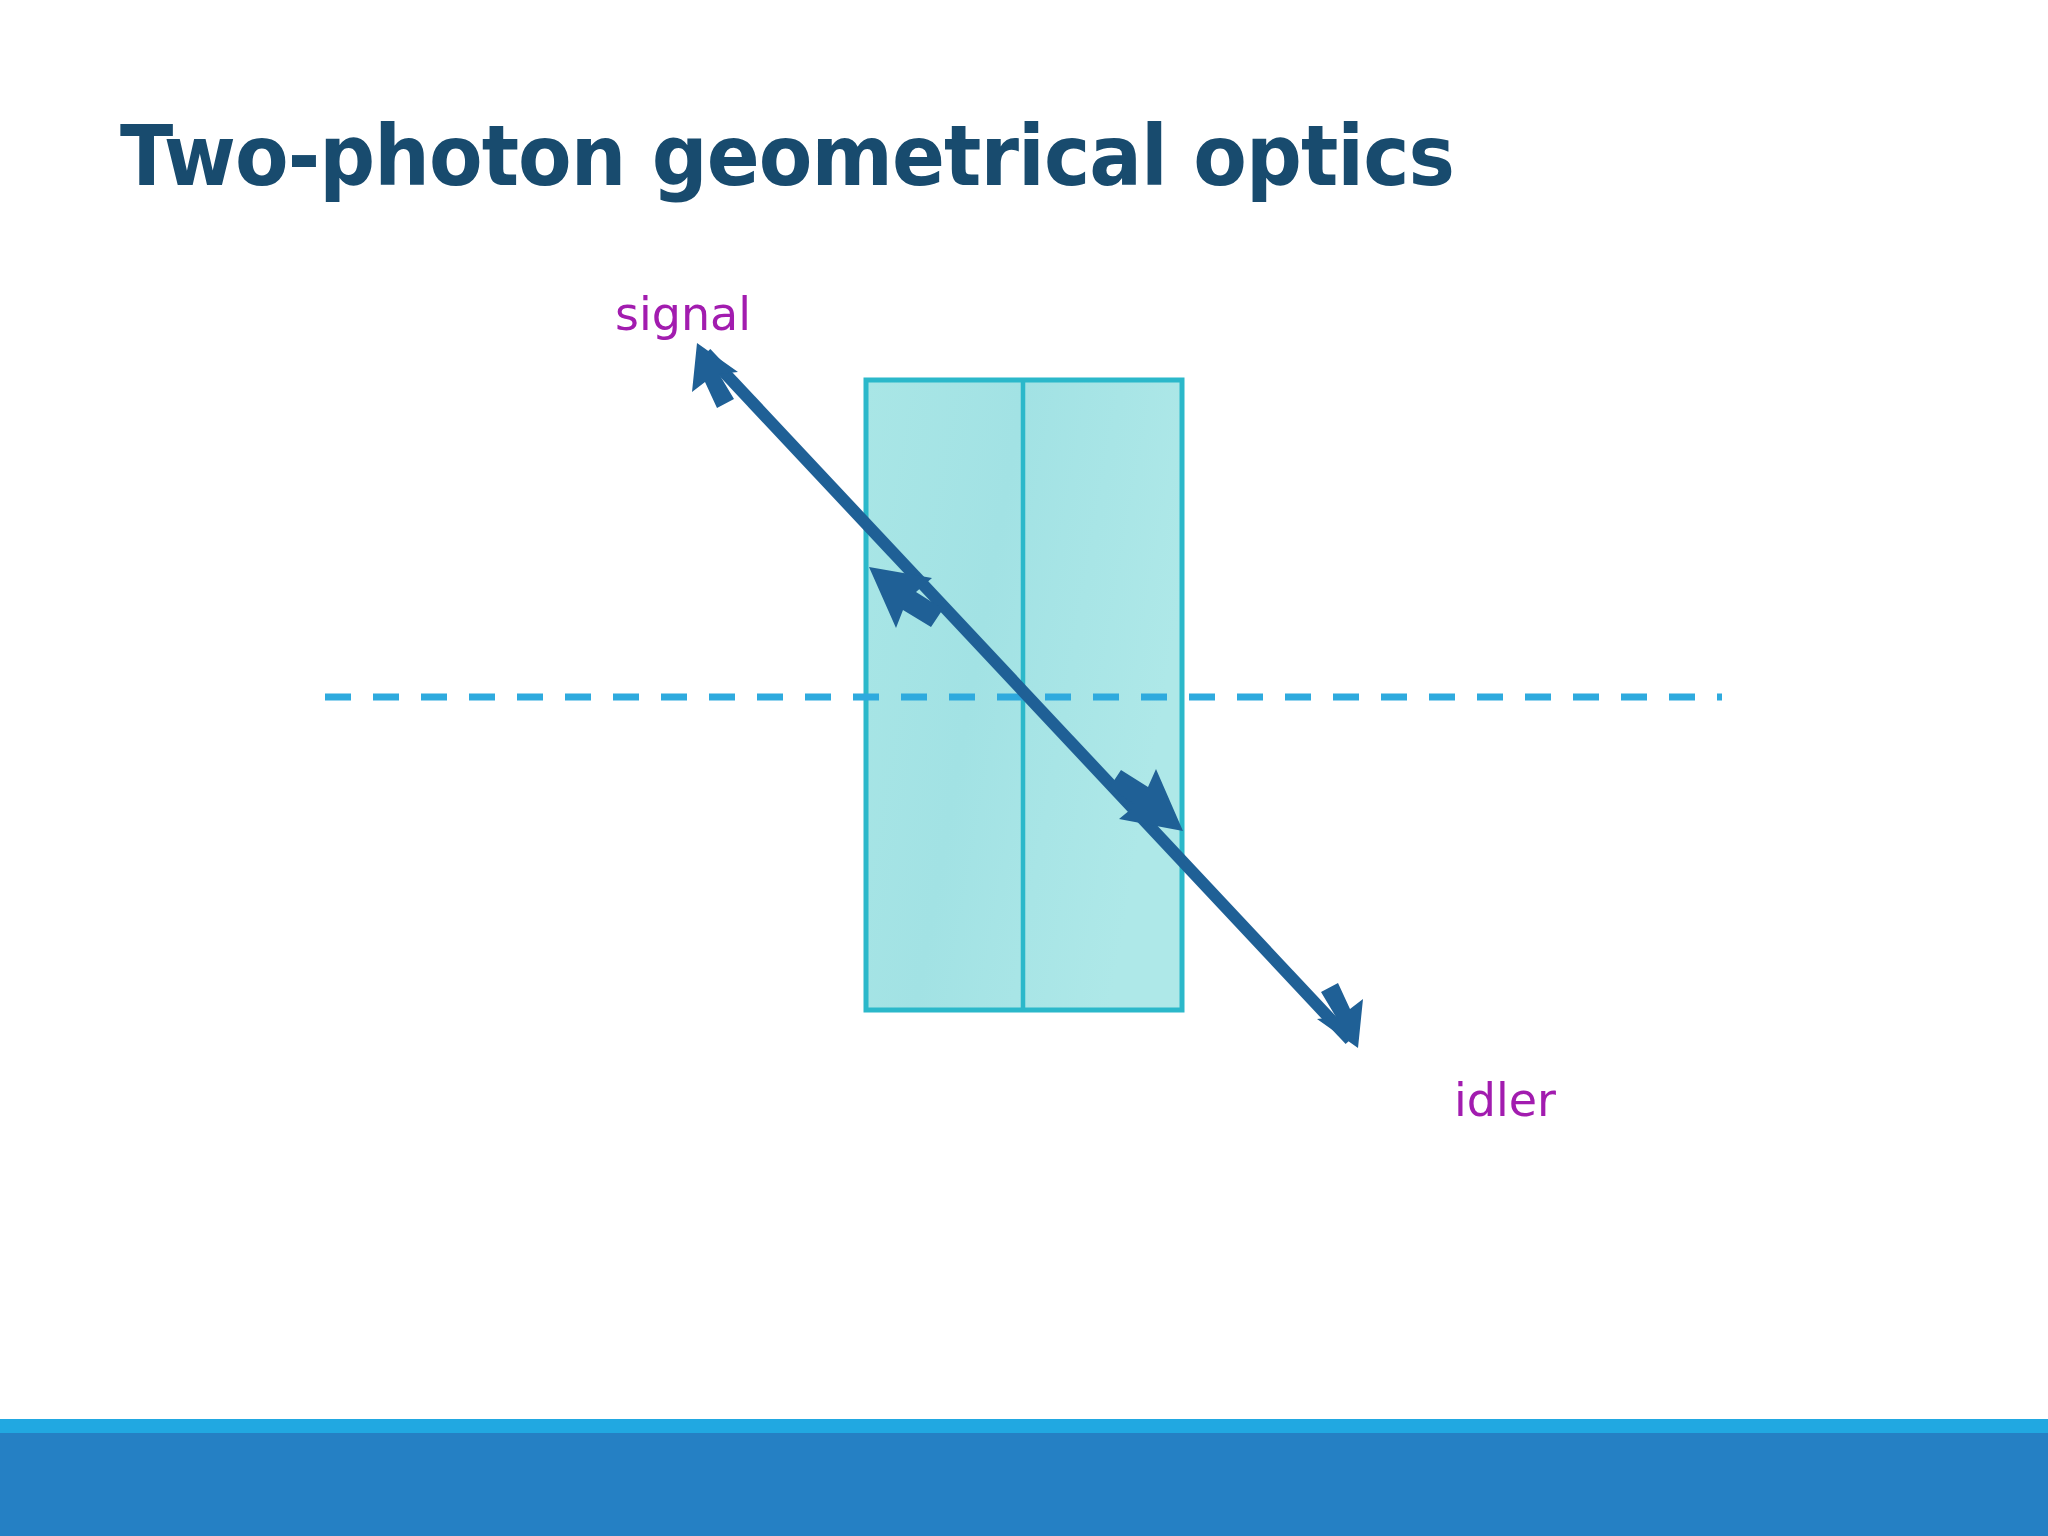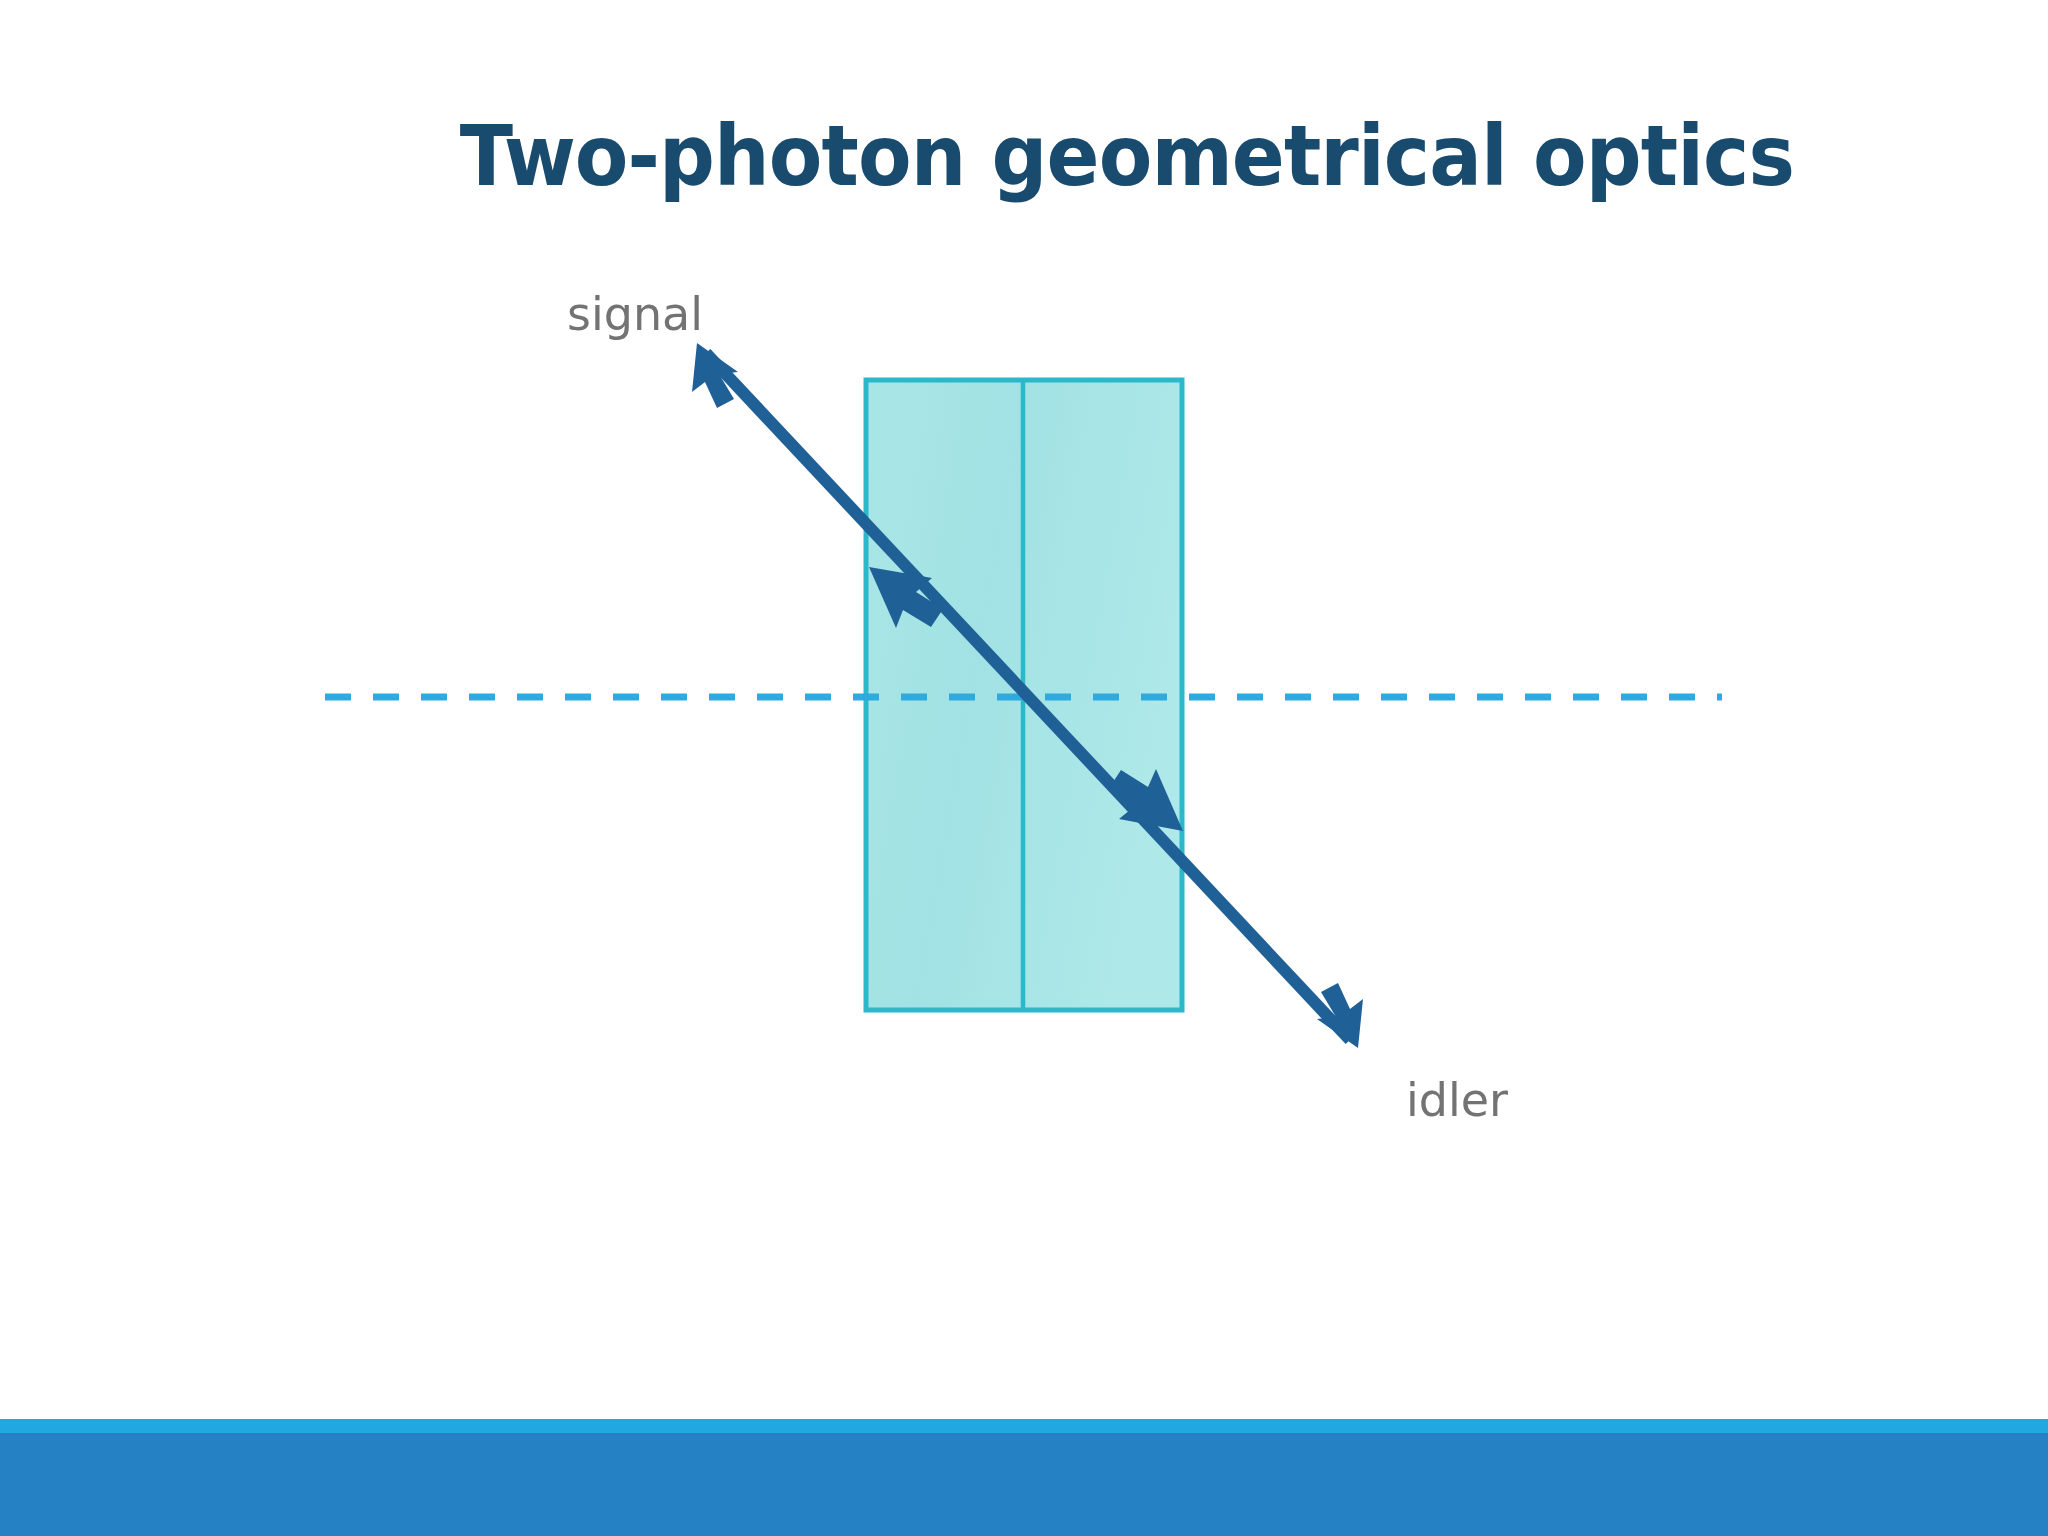--- a/index.html
+++ b/index.html
@@ -12,21 +12,20 @@
     height: 1536px;
     overflow: hidden;
     font-family: "Liberation Sans", sans-serif;
   }
 
   #slide {
     position: relative;
     width: 2048px;
     height: 1536px;
     background: #ffffff;
-    text-align: right;
   }
 
   
   #slide-title {
     position: absolute;
     left: 120px;
     top: 52px;
     width: 1800px;
     font-family: "DejaVu Sans", "Liberation Sans", sans-serif;
     font-weight: bold;
@@ -52,25 +51,26 @@
     left: 0;
     top: 0;
     width: 2048px;
     height: 1536px;
     display: block;
   }
 
   
   .ray-label {
     position: absolute;
-    color: #737373;
+    color: #a21caf;
     font-family: "DejaVu Sans", "Liberation Sans", sans-serif;
     font-size: 46px;
     line-height: 52px;
     white-space: nowrap;
+    margin-left: 48px;
   }
   #label-signal {
     left: 567px;
     top: 288px;
   }
   #label-idler {
     left: 1406px;
     top: 1074px;
   }
 

